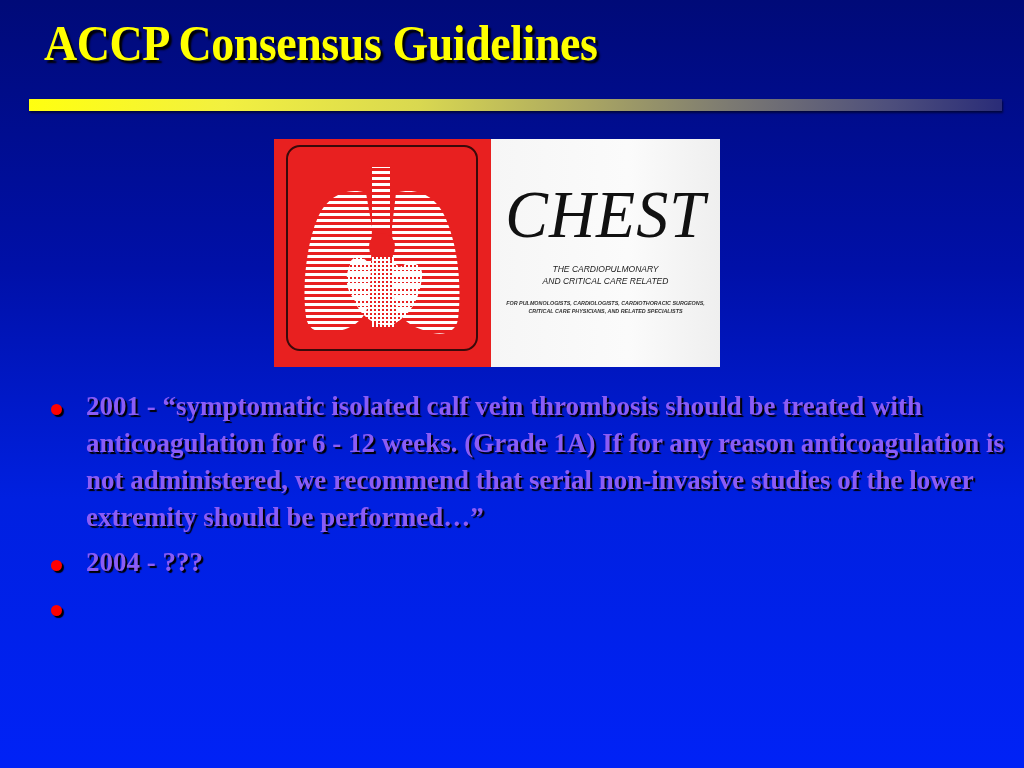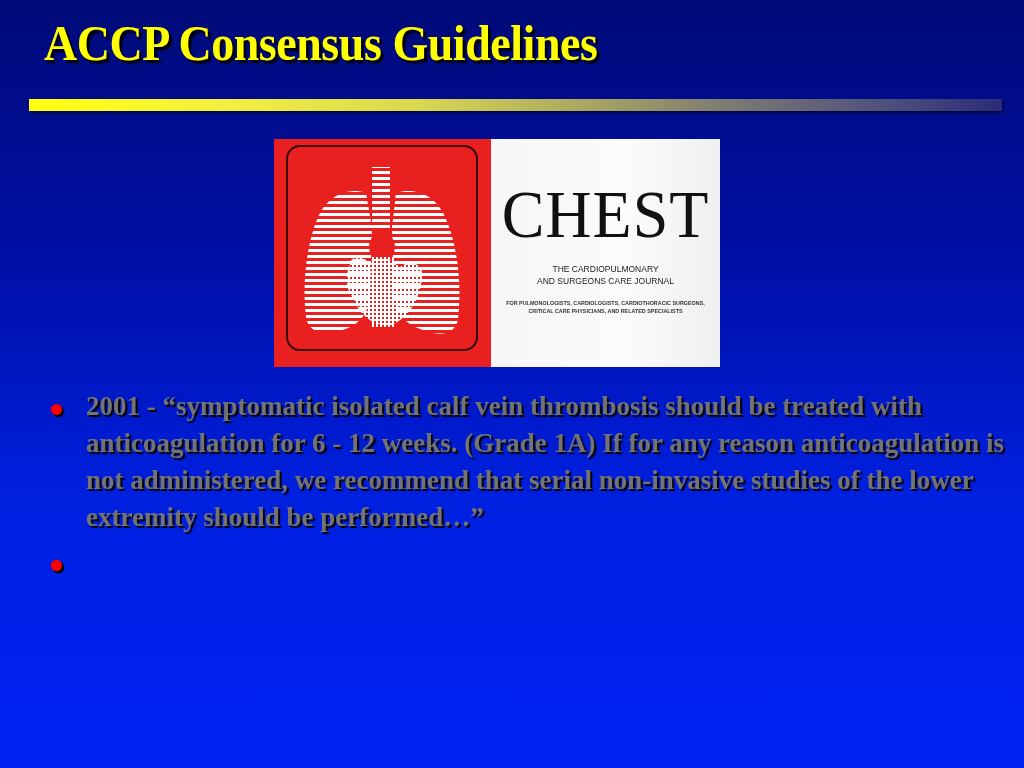--- a/index.html
+++ b/index.html
@@ -65,20 +65,21 @@
     left: 0;
     top: 0;
   }
   .logo-right {
     flex: 1;
     height: 100%;
     background: linear-gradient(to right, #f6f6f6, #fbfbfb 60%, #efefef);
     position: relative;
     color: #111111;
     text-align: center;
+    font-style: italic;
   }
   .chest-word {
     position: absolute;
     left: 0;
     right: 0;
     top: 44px;
     font-family: "Liberation Serif", serif;
     font-size: 64px;
     font-weight: normal;
     letter-spacing: 1px;
@@ -116,21 +117,21 @@
     padding: 0;
     list-style: none;
   }
   .bullet-item {
     position: relative;
     padding-left: 86px;
     padding-right: 18px;
     font-size: 27px;
     font-weight: bold;
     line-height: 37px;
-    color: #737373;
+    color: #8b5cf6;
     text-shadow: 2px 2px 1px #000000;
     margin-bottom: 8px;
   }
   .bullet-dot {
     position: absolute;
     left: 51px;
     top: 16px;
     width: 11px;
     height: 11px;
     border-radius: 50%;
@@ -175,33 +176,34 @@
 
         <path d="M62 118 C62 108 76 108 80 116 L86 112 L100 112 L112 120 C122 112 136 116 134 130 C132 150 124 168 104 178 C88 180 72 170 66 152 C56 140 58 126 62 118 Z" fill="url(#grid)"></path>
         <rect x="84" y="110" width="22" height="70" fill="url(#vstripes)"></rect>
       </svg>
     </div>
   </div>
   <div class="logo-right">
     <div class="chest-word">CHEST</div>
     <div class="journal-sub">
       <div>THE CARDIOPULMONARY</div>
-      <div>AND SURGEONS CARE JOURNAL</div>
+      <div>AND CRITICAL CARE RELATED</div>
     </div>
     <div class="journal-audience">
       <div>FOR PULMONOLOGISTS, CARDIOLOGISTS, CARDIOTHORACIC SURGEONS,</div>
       <div>CRITICAL CARE PHYSICIANS, AND RELATED SPECIALISTS</div>
     </div>
   </div>
 </div>
 
 <ul class="bullets">
   <li class="bullet-item">
     <span class="bullet-dot"></span>
     <span class="bullet-text">2001 - “symptomatic isolated calf vein thrombosis should be treated with anticoagulation for 6 - 12 weeks. (Grade 1A) If for any reason anticoagulation is not administered, we recommend that serial non-invasive studies of the lower extremity should be performed…”</span>
   </li>
   <li class="bullet-item">
     <span class="bullet-dot"></span>
+    <span class="bullet-text">2004 - ???</span>
   </li>
   <li class="bullet-item">
     <span class="bullet-dot"></span>
   </li>
 </ul>
 
 </body></html>

